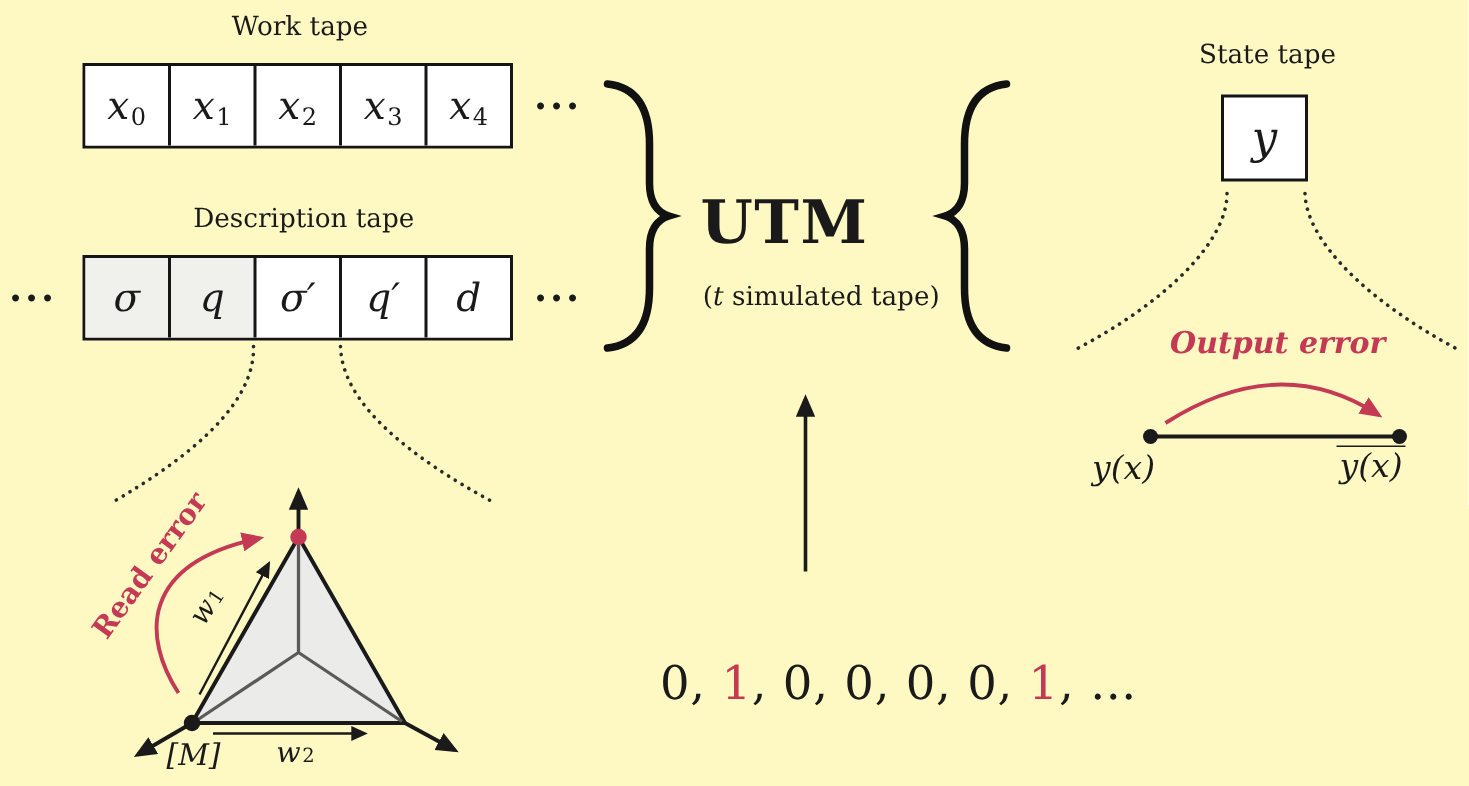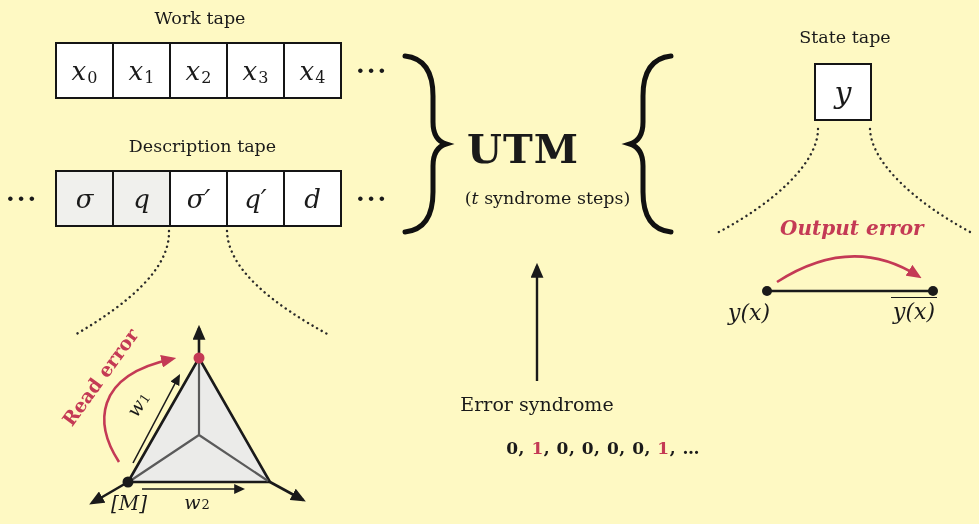--- a/index.html
+++ b/index.html
@@ -13,21 +13,21 @@
         align-items:center;justify-content:center;font-style:italic;font-size:26px;background:#fff;}
   .cell:first-child{border-left:none;}
   .subs{font-size:16px;font-style:normal;transform:translateY(7px);margin-left:1px;}
   .dots{font-size:25px;font-weight:700;letter-spacing:2px;white-space:nowrap;}
   .utm-title{font-size:40px;font-weight:600;text-align:left;letter-spacing:1px;}
   .utm-sub{font-size:17.5px;text-align:center;white-space:nowrap;}
   .red{color:#c43a55;}
   .redlbl{font-size:20px;font-weight:600;text-align:center;white-space:nowrap;}
   .math{font-style:italic;font-size:22px;text-align:left;white-space:nowrap;}
   .overbar{display:inline-block;border-top:1.9px solid #1a1a1a;padding:1px 2px 0 2px;line-height:1.15;}
-  .synd{font-size:17px;font-weight:700;text-align:right;white-space:nowrap;letter-spacing:0.5px;}
+  .synd{font-size:31px;font-weight:400;text-align:right;white-space:nowrap;letter-spacing:0.5px;}
   .rot{transform-origin:center;}
   .wlbl{font-style:italic;font-size:19px;text-align:center;white-space:nowrap;}
 </style>
 </head>
 <body>
 
 <div id="canvas">
 
   <svg id="strokes" viewBox="0 0 979 524" xmlns="http://www.w3.org/2000/svg">
     <defs>
@@ -123,34 +123,33 @@
         <span>q′</span>
       </div>
     <div class="cell" style="background-color: rgb(255, 255, 255);">
         <span>d</span>
       </div>
   </div>
 
   <div class="abs dots" style="left:356px;top:184px;">···</div>
 
   <div class="abs utm-title" style="left:467px;top:125px;width:140px;">UTM</div>
-  <div class="abs utm-sub" style="left:455px;top:188px;width:185px;"><span>(</span><i>t</i><span> syndrome steps)</span></div>
+  <div class="abs utm-sub" style="left:455px;top:188px;width:185px;"><span>(</span><i>t</i><span> simulated tape)</span></div>
 
   <div class="abs lbl" style="left:785px;top:27px;width:120px;">State tape</div>
   <div class="abs" style="left:814px;top:63px;width:54px;height:54px;border:2.4px solid #151515;display:flex;align-items:center;justify-content:center;font-style:italic;font-size:30px;background:#fff;">
     <span>y</span>
   </div>
 
   <div class="abs redlbl red" style="left: 780px; top: 216px; width: 140px; color: rgb(196, 58, 85); font-style: italic;">Output error</div>
   <div class="abs math" style="left:728px;top:300px;width:70px;">y(x)</div>
   <div class="abs math" style="left:891px;top:297px;width:70px;">
     <span class="overbar">y(x)</span>
   </div>
 
-  <div class="abs lbl" style="left:457px;top:393px;width:160px;font-size:19px;">Error syndrome</div>
   <div class="abs synd" style="left:440px;top:438px;width:260px;"><span style="color: rgb(26, 26, 26);">0</span><span>, </span><span style="color: rgb(196, 58, 85);">1</span><span>, </span><span style="color: rgb(26, 26, 26);">0</span><span>, </span><span style="color: rgb(26, 26, 26);">0</span><span>, </span><span style="color: rgb(26, 26, 26);">0</span><span>, </span><span style="color: rgb(26, 26, 26);">0</span><span>, </span><span style="color: rgb(196, 58, 85);">1</span><span>, </span><span style="color: rgb(26, 26, 26);">…</span></div>
 
   <div class="abs redlbl red rot" style="left: 35px; top: 366px; width: 130px; font-size: 19px; transform: rotate(-54deg); color: rgb(196, 58, 85);">Read error</div>
 
   <div class="abs wlbl rot" style="left:108px;top:393px;width:60px;transform:rotate(-56deg);"><span>w</span><span class="subs" style="font-size:13px;">1</span></div>
 
   <div class="abs wlbl" style="left:167px;top:491px;width:60px;"><span>w</span><span class="subs" style="font-size:13px;">2</span></div>
 
   <div class="abs wlbl" style="left:99px;top:491px;width:60px;font-size:20px;">[M]</div>
 

